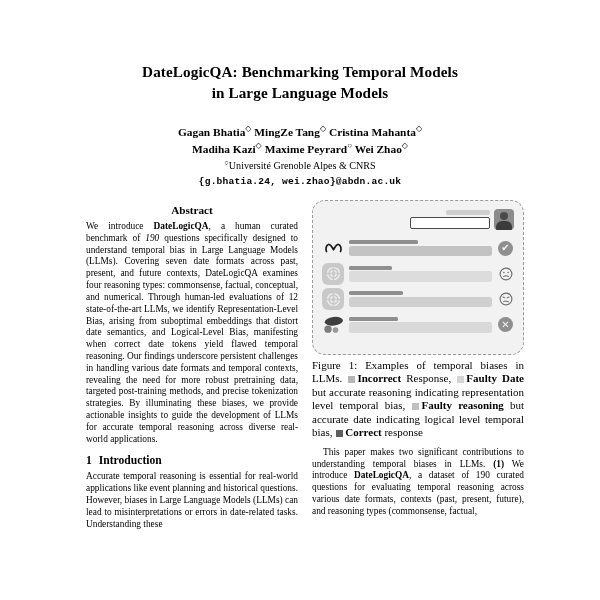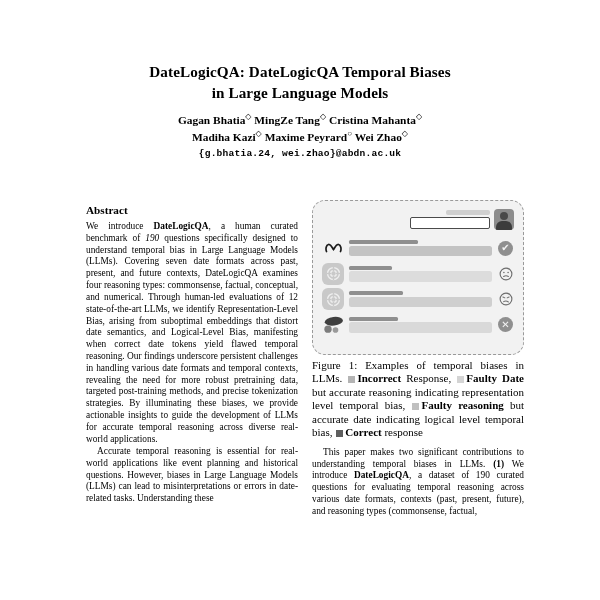--- a/index.html
+++ b/index.html
@@ -31,21 +31,21 @@
   }
   .paper-title {
     font-size: 15.2px;
     font-weight: bold;
     line-height: 1.36;
     letter-spacing: 0.1px;
     margin: 0 auto;
     width: 420px;
   }
   .authors {
-    margin-top: 8px;
+    margin-top: 20px;
     font-size: 11.4px;
     font-weight: bold;
     line-height: 1.42;
   }
   .authors .sym {
     font-weight: normal;
     font-size: 8px;
     vertical-align: super;
   }
   .affils {
@@ -77,20 +77,21 @@
     position: absolute;
     top: 0;
     width: 212px;
     height: 400px;
     overflow: hidden;
   }
   .col-left  { left: 86px; }
   .col-right { left: 312px; }
 
   .sec-head-center {
+    text-align: center;
     font-size: 11.2px;
     font-weight: bold;
     margin: 4px 0 5px 0;
   }
   .sec-head {
     font-size: 11.6px;
     font-weight: bold;
     margin: 9px 0 4px 0;
   }
   .sec-head .num { margin-right: 7px; }
@@ -258,47 +259,53 @@
     margin: 0 2px 0 1px;
   }
 </style>
 </head>
 <body>
 
 <div class="page">
 
   <div class="title-block">
     <div class="paper-title">
-      <span>DateLogicQA: DateLogicQA Temporal Biases</span><br>
+      <span>DateLogicQA: Benchmarking Temporal Models</span><br>
       <span>in Large Language Models</span>
     </div>
 
     <div class="authors">
       <div>
         <span>Gagan Bhatia</span><span class="sym">◇</span>
         <span>MingZe Tang</span><span class="sym">◇</span>
         <span>Cristina Mahanta</span><span class="sym">◇</span>
       </div>
       <div>
         <span>Madiha Kazi</span><span class="sym">◇</span>
         <span>Maxime Peyrard</span><span class="sym">○</span>
         <span>Wei Zhao</span><span class="sym">◇</span>
       </div>
+      <div class="affils">
+        <span class="sym">○</span><span>Université Grenoble Alpes &amp; CNRS</span>
+      </div>
       <div class="email">{g.bhatia.24, wei.zhao}@abdn.ac.uk</div>
     </div>
   </div>
 
   <div class="columns">
 
     <div class="col col-left">
 
       <div class="sec-head-center">Abstract</div>
 
       <p class="body"><span>We introduce </span><span class="bold">DateLogicQA</span><span>, a human curated benchmark of </span><span class="ital">190</span><span> questions specifically designed to understand temporal bias in Large Language Models (LLMs). Covering seven date formats across past, present, and future contexts, DateLogicQA examines four reasoning types: commonsense, factual, conceptual, and numerical. Through human-led evaluations of 12 state-of-the-art LLMs, we identify Representation-Level Bias, arising from suboptimal embeddings that distort date semantics, and Logical-Level Bias, manifesting when correct date tokens yield flawed temporal reasoning. Our findings underscore persistent challenges in handling various date formats and temporal contexts, revealing the need for more robust pretraining data, targeted post-training methods, and precise tokenization strategies. By illuminating these biases, we provide actionable insights to guide the development of LLMs for accurate temporal reasoning across diverse real-world applications.</span></p>
 
+      <div class="sec-head">
+        <span class="num">1</span><span>Introduction</span>
+      </div>
 
       <p class="body">Accurate temporal reasoning is essential for real-world applications like event planning and historical questions. However, biases in Large Language Models (LLMs) can lead to misinterpretations or errors in date-related tasks. Understanding these</p>
     </div>
 
     <div class="col col-right">
 
       <div class="figure-wrap">
 
         <div class="fig-frame">
 

